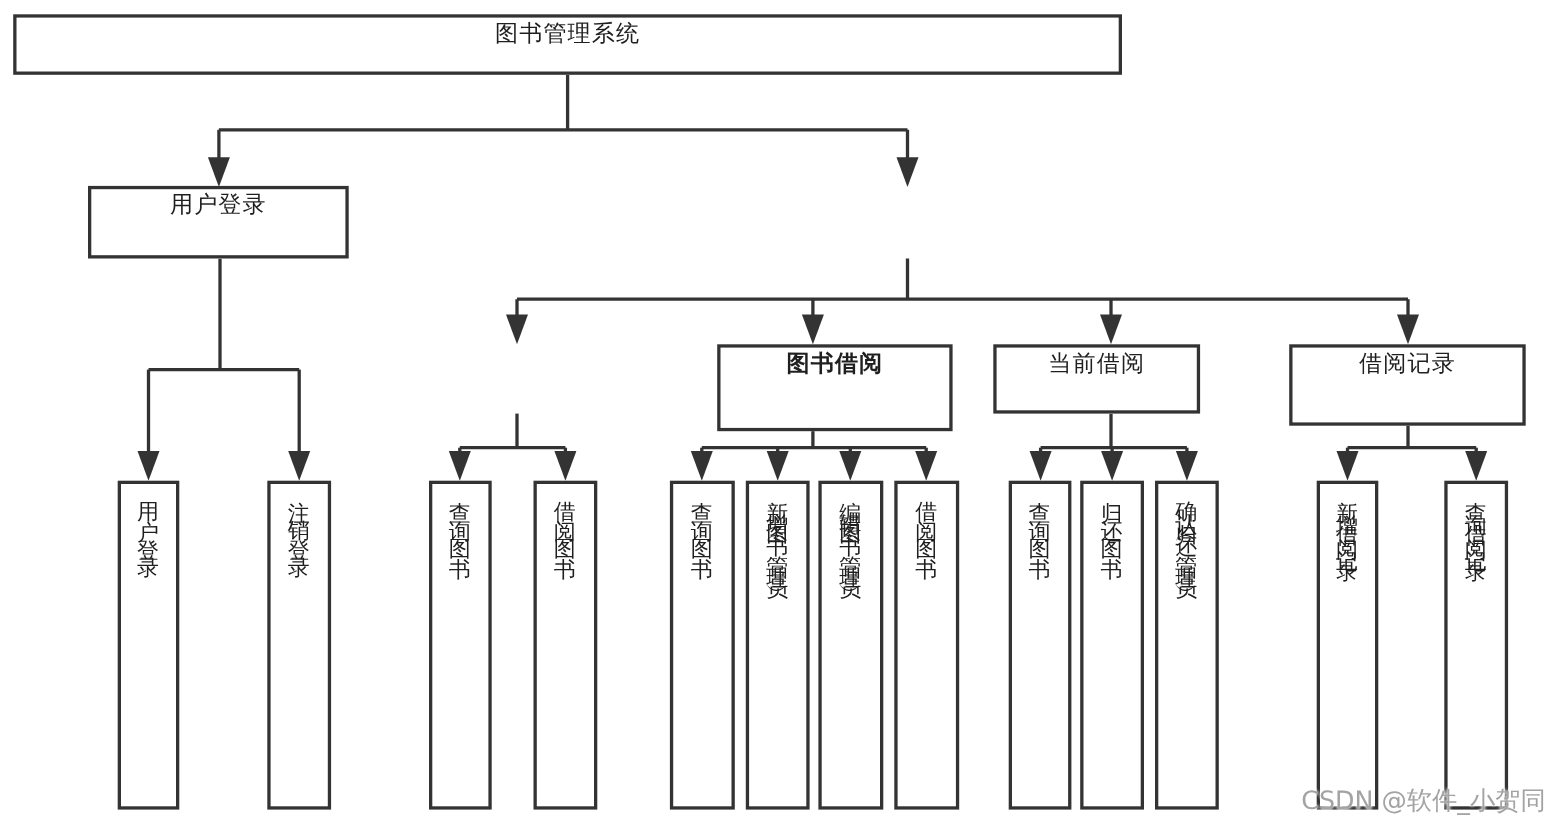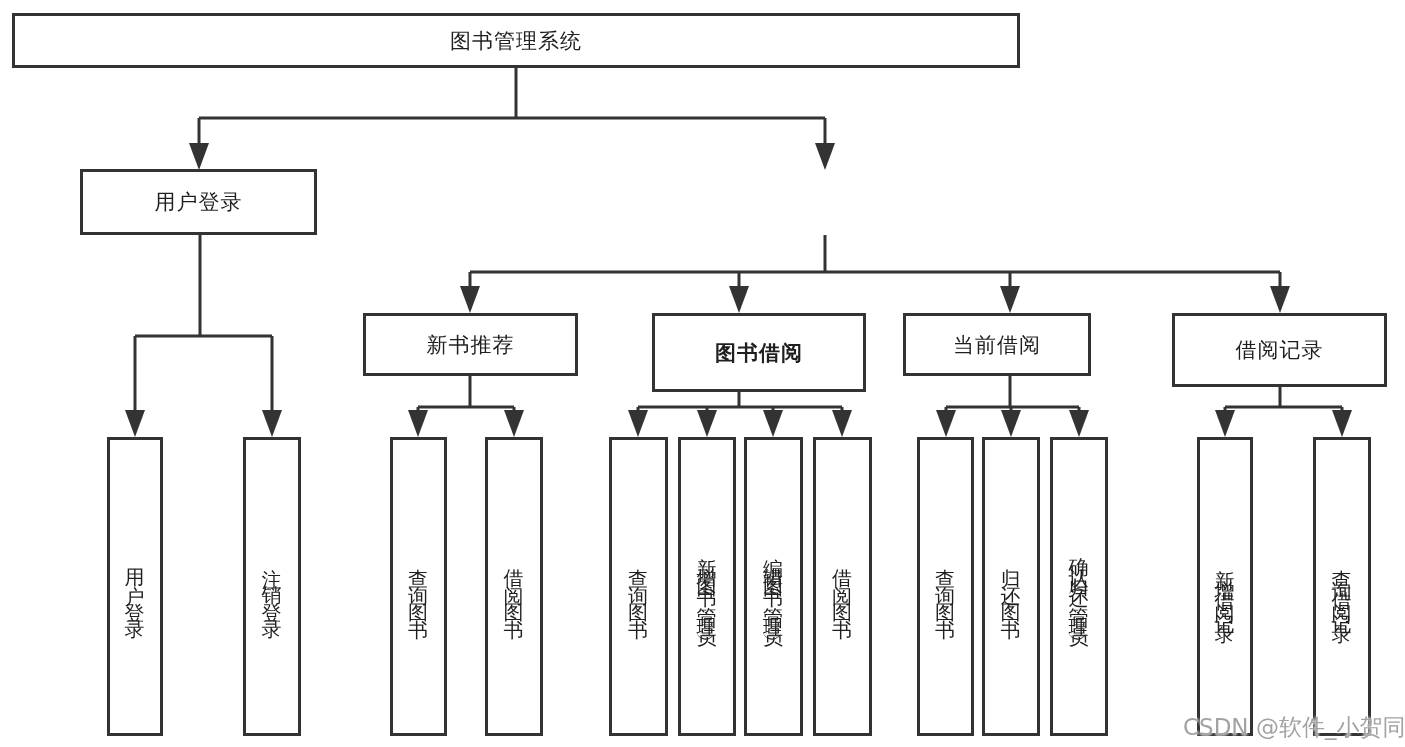--- a/index.html
+++ b/index.html
@@ -20,21 +20,20 @@
     left: 0;
     top: 0;
     z-index: 1;
   }
   .node {
     position: absolute;
     box-sizing: border-box;
     border: 3px solid #333333;
     background: #ffffff;
     display: flex;
-    align-items: center;
     justify-content: center;
     color: #1f1f1f;
     z-index: 2;
   }
   .node.h .label {
     font-size: 21px;
     letter-spacing: 1px;
     white-space: nowrap;
   }
   .node.v .label {
@@ -118,23 +117,20 @@
     </svg>
 
   <div class="node h" style="left:12px; top:13px; width:1008px; height:55px;">
     <span class="label">图书管理系统</span>
   </div>
 
   <div class="node h" style="left:80px; top:169px; width:237px; height:66px;">
     <span class="label">用户登录</span>
   </div>
 
-  <div class="node h" style="left:363px; top:313px; width:215px; height:63px;">
-    <span class="label">新书推荐</span>
-  </div>
   <div class="node h" style="left:652px; top:313px; width:214px; height:79px;font-weight:bold;">
     <span class="label">图书借阅</span>
   </div>
   <div class="node h" style="left:903px; top:313px; width:188px; height:63px;">
     <span class="label">当前借阅</span>
   </div>
   <div class="node h" style="left:1172px; top:313px; width:215px; height:74px;">
     <span class="label">借阅记录</span>
   </div>
 

